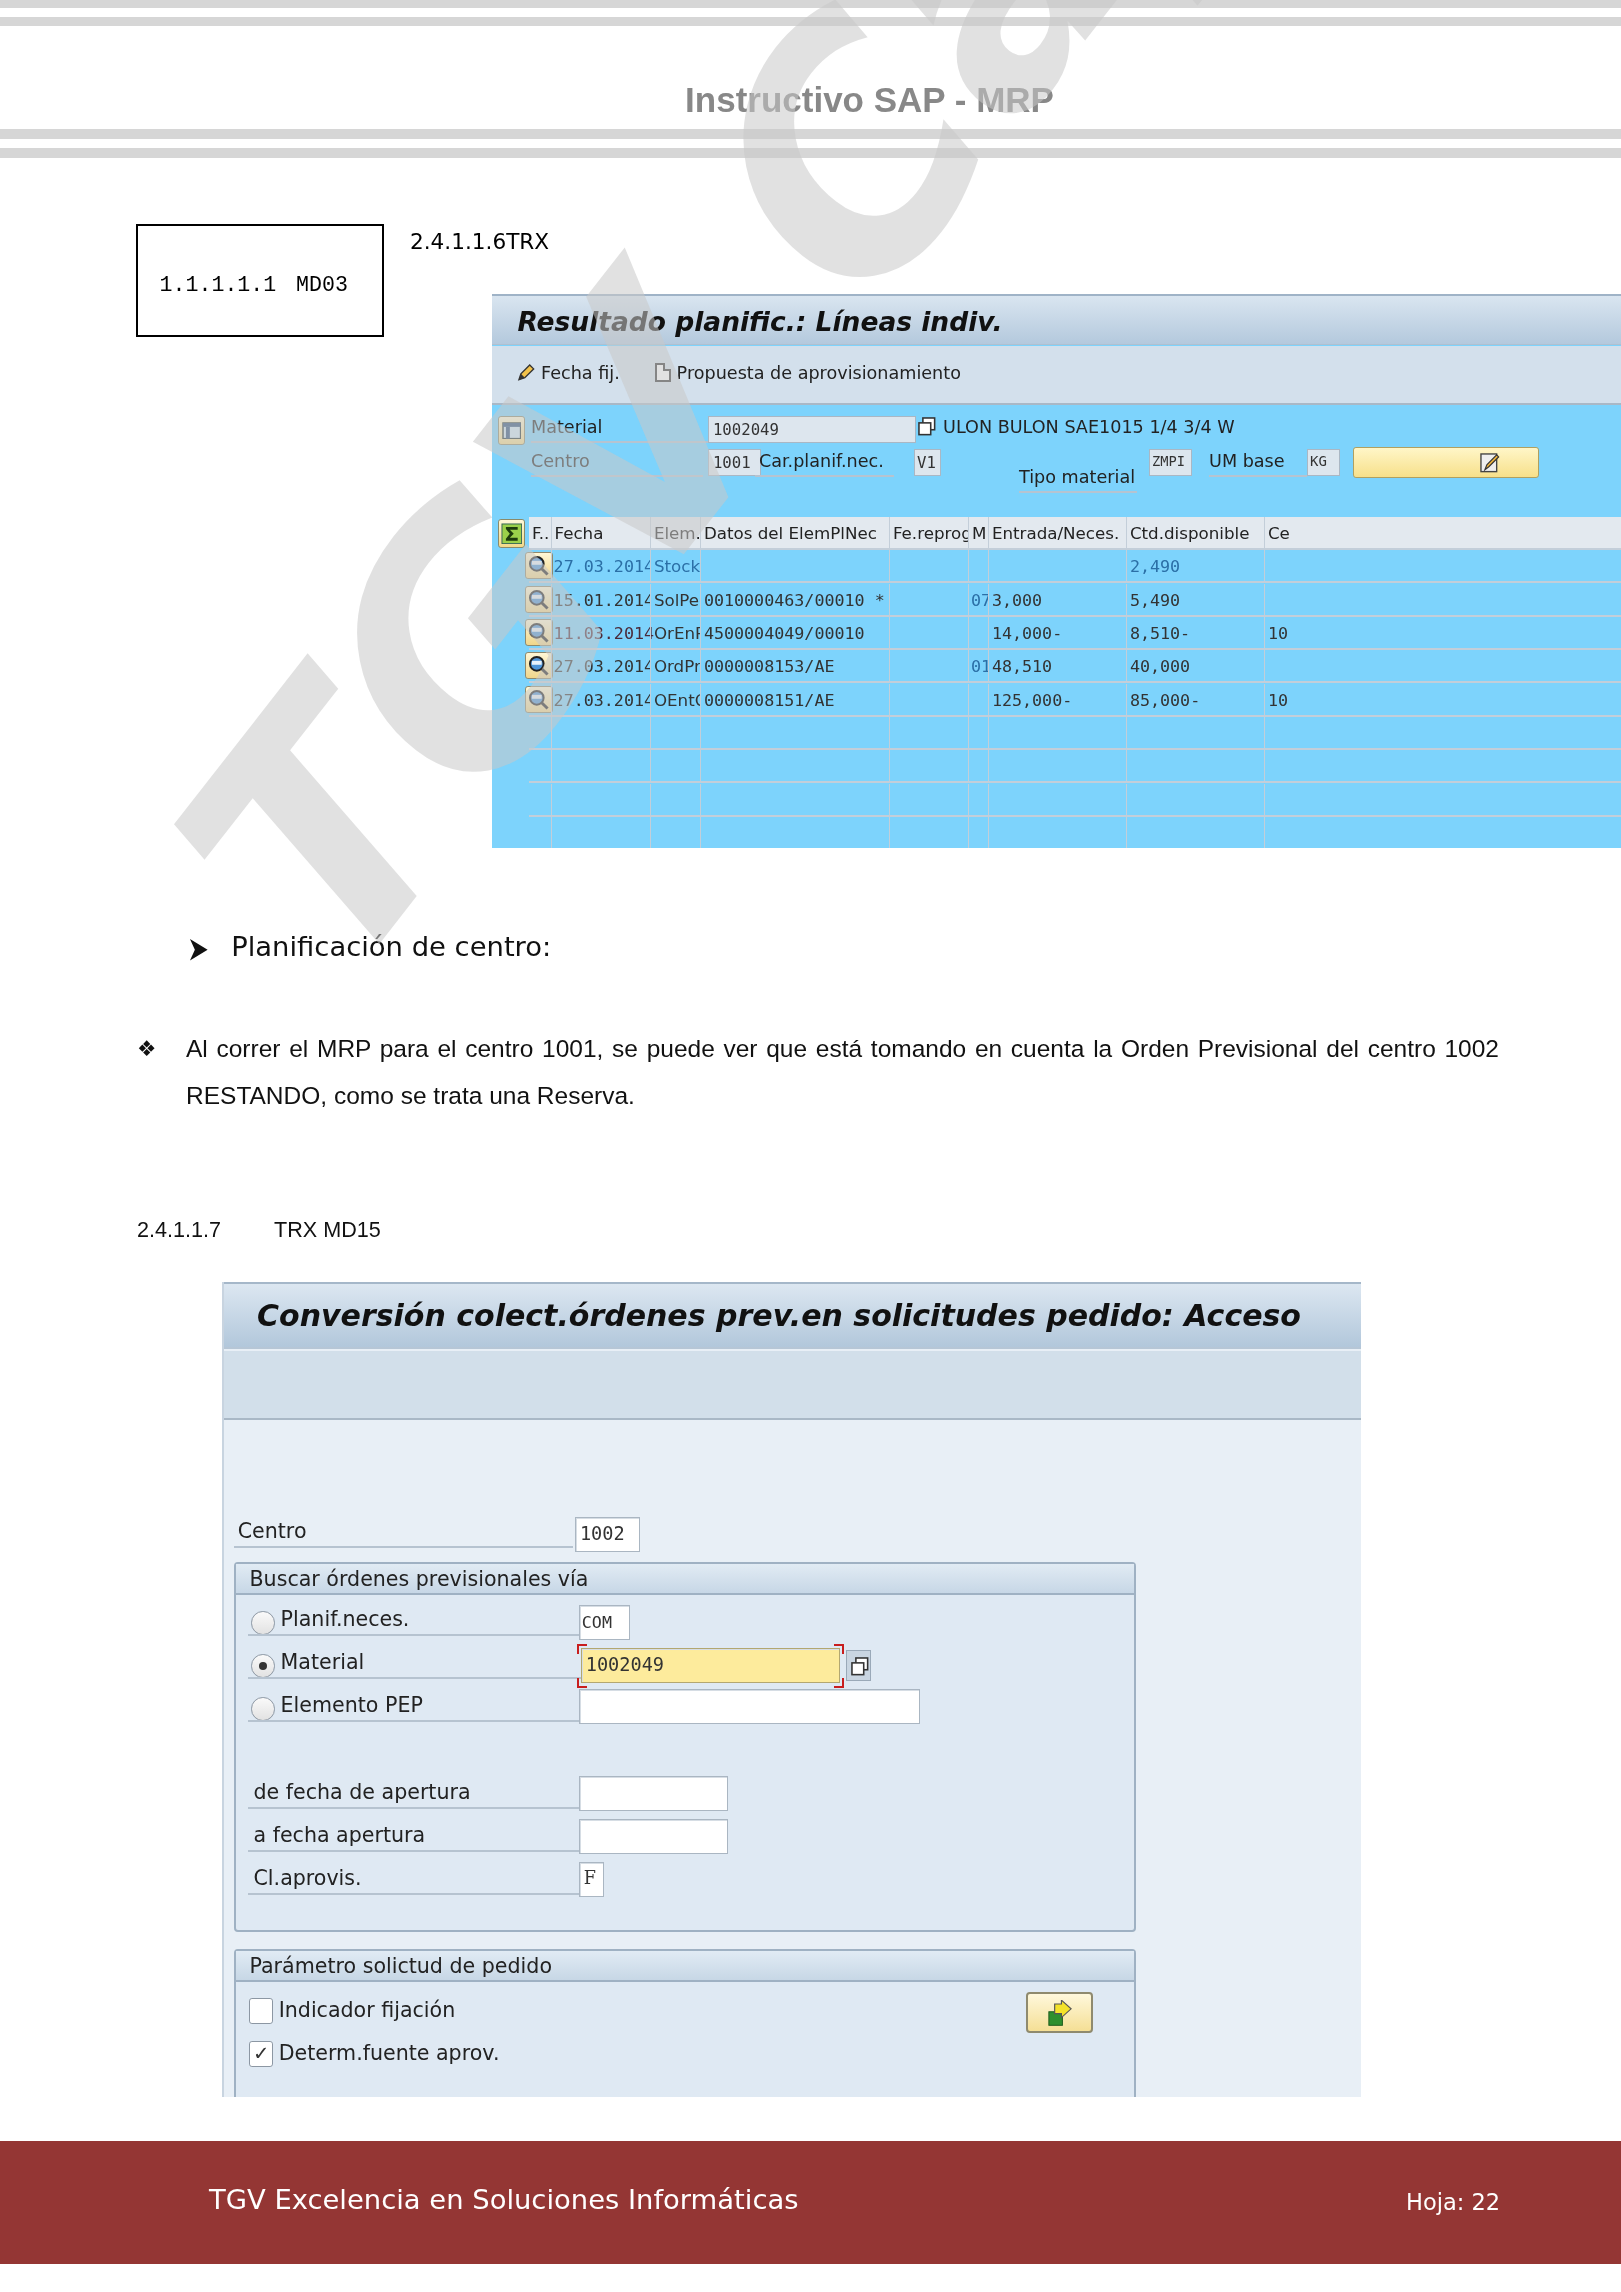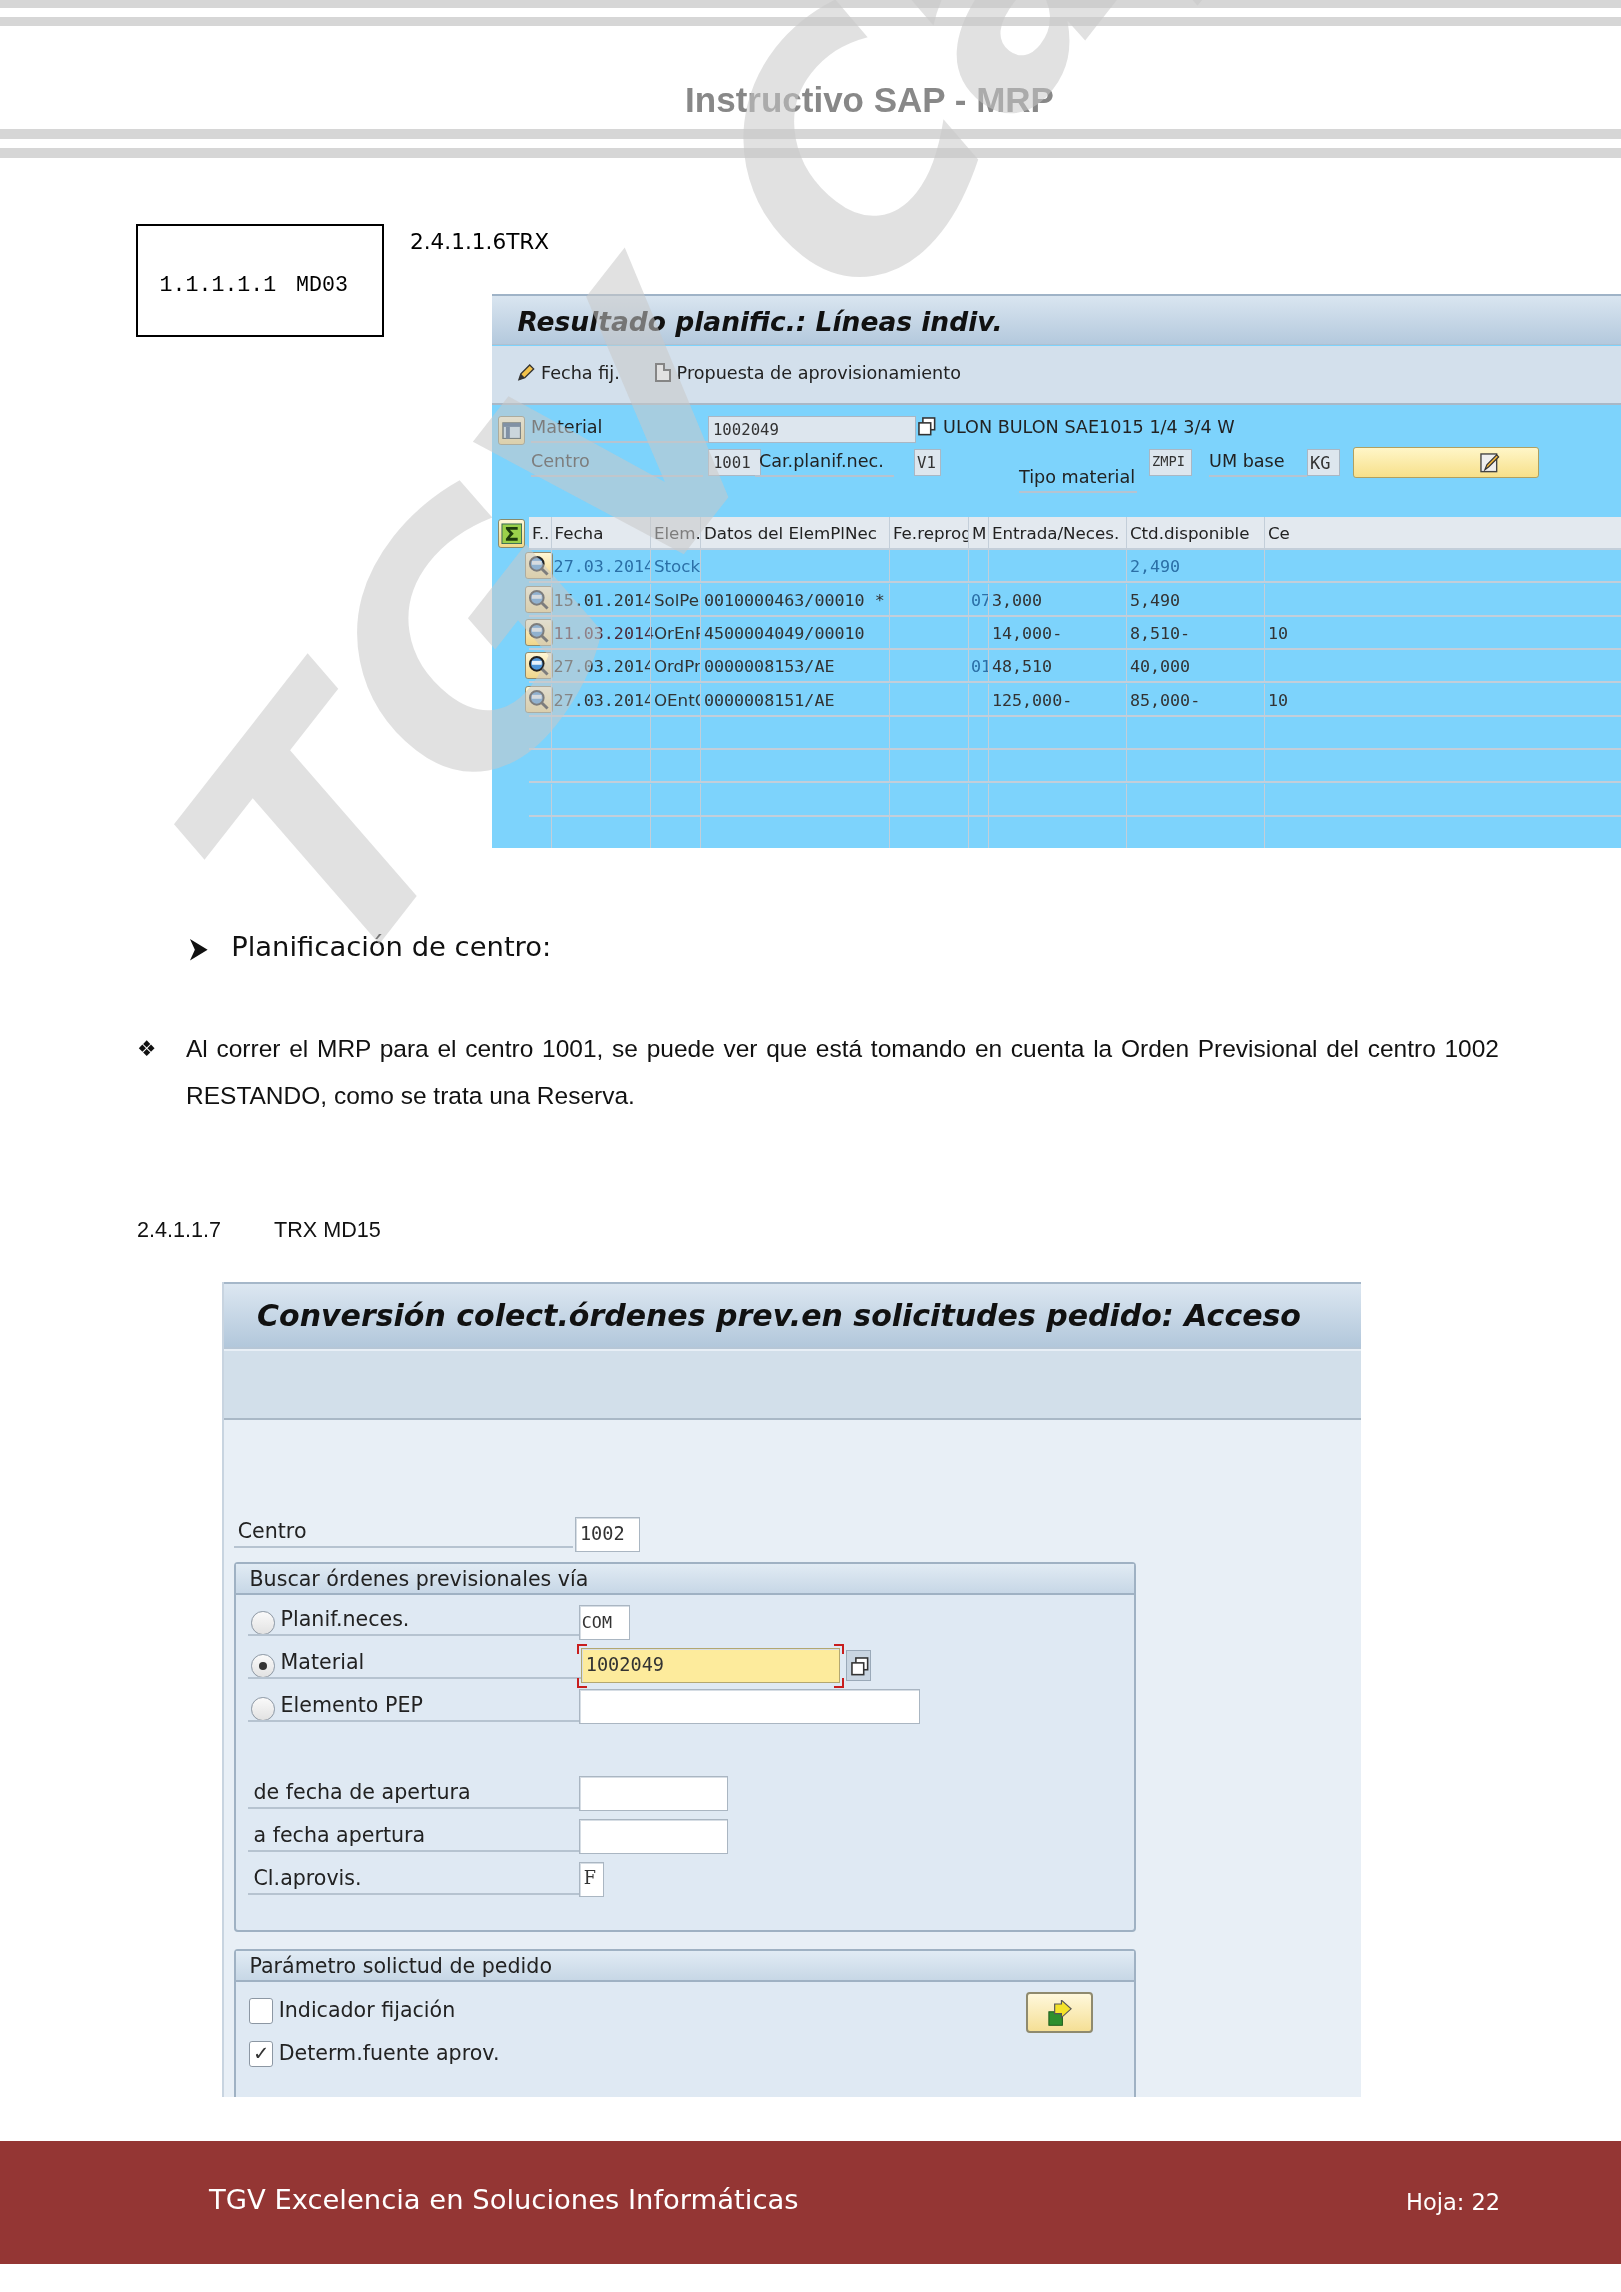--- a/index.html
+++ b/index.html
@@ -140,21 +140,21 @@
   </div>
   <div class="desc-text" style="left:451px;top:123px;">ULON BULON SAE1015 1/4  3/4  W</div>
 
   <div class="lbl" style="left:39px;top:157px;width:172px;">Centro</div>
   <div class="fld" style="left:216px;top:155px;width:53px;">1001</div>
   <div class="lbl" style="left:263px;top:157px;width:139px;padding-left:3.9px;">Car.planif.nec.</div>
   <div class="fld" style="left:422px;top:155px;width:27.4px;padding:2.9px 2px;">V1</div>
   <div class="lbl" style="left:527px;top:173px;width:118px;">Tipo material</div>
   <div class="fld" style="left:657px;top:155px;width:43px;padding:2.9px 2px;font-size:13.7px;">ZMPI</div>
   <div class="lbl" style="left:717px;top:157px;width:98px;">UM base</div>
-  <div class="fld" style="left:815px;top:155px;width:33px;padding:2.9px 2px;font-size:17px;">KG</div>
+  <div class="fld" style="left:815px;top:155px;width:33px;padding:2.9px 2px;font-size:14px;">KG</div>
   <div class="yellow-bar" style="left:861px;">
     <svg style="position:absolute;left:125px;top:3.9px;" width="21.6" height="21.6" viewBox="0 0 22 22">
         <rect x="2" y="2" width="16" height="18" fill="#eee" stroke="#444" stroke-width="1.4"></rect>
         <path d="M6 18 L8 13 L18 3 L20 5 L10 15 Z" fill="#f0b43c" stroke="#333" stroke-width="1.2"></path>
       </svg>
   </div>
 
   <div class="sap-icon-btn" style="left:5.9px;top:225px;width:27.4px;height:29px;">
     <svg width="21.6" height="21.6" viewBox="0 0 22 22">
         <rect x="1" y="1" width="20" height="20" fill="#9bd04a" stroke="#365" stroke-width="1"></rect>

